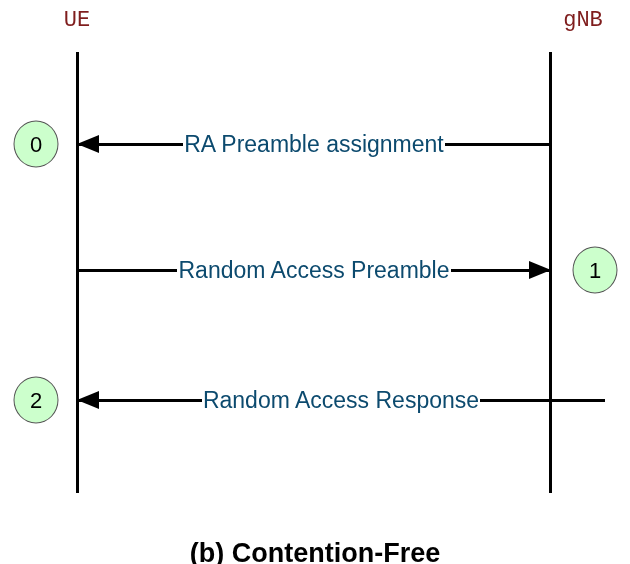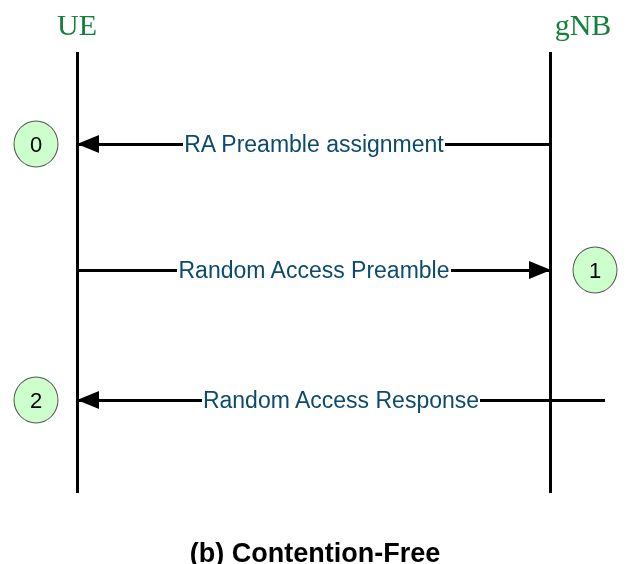--- a/index.html
+++ b/index.html
@@ -14,24 +14,24 @@
   #canvas {
     position: relative;
     width: 630px;
     height: 564px;
     background: #ffffff;
     overflow: hidden;
   }
   
   .participant-label {
     position: absolute;
-    font-family: Liberation Serif, serif;
-    font-size: 30px;
+    font-family: Liberation Mono, monospace;
+    font-size: 22px;
     font-weight: 400;
-    color: #15803d;
+    color: #7f1d1d;
     white-space: nowrap;
     transform: translateX(-50%);
     letter-spacing: 0px;
   }
   
   .lifeline {
     position: absolute;
     width: 3px;
     background: #000000;
   }

